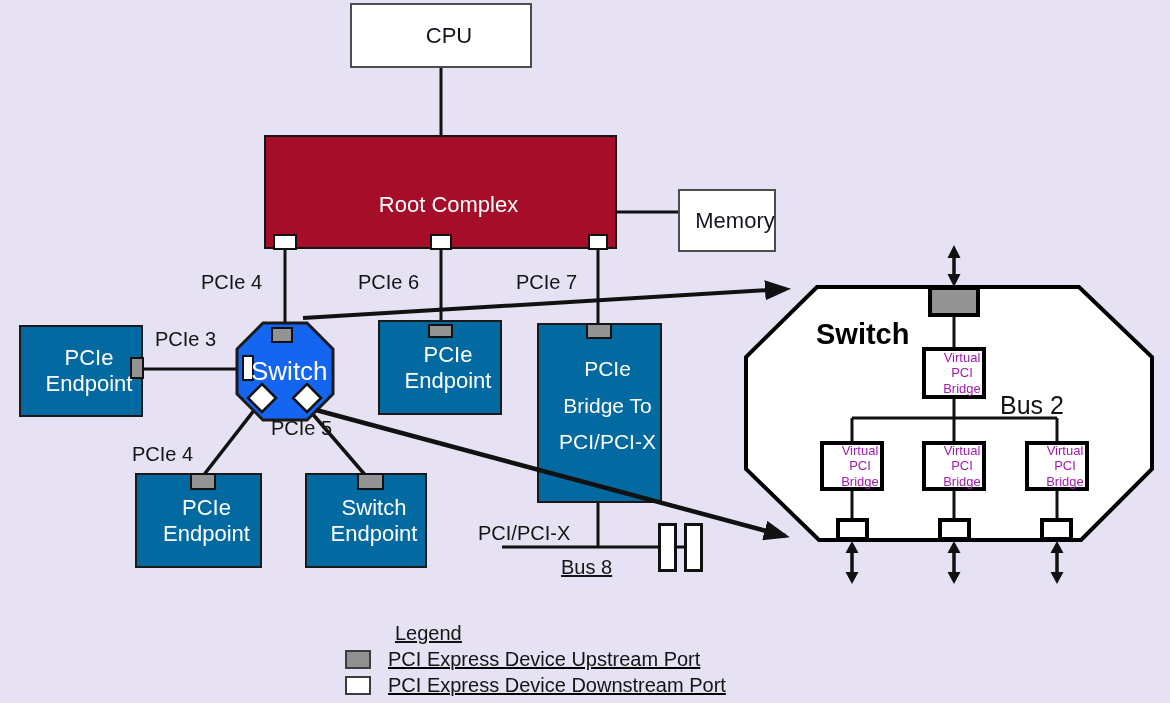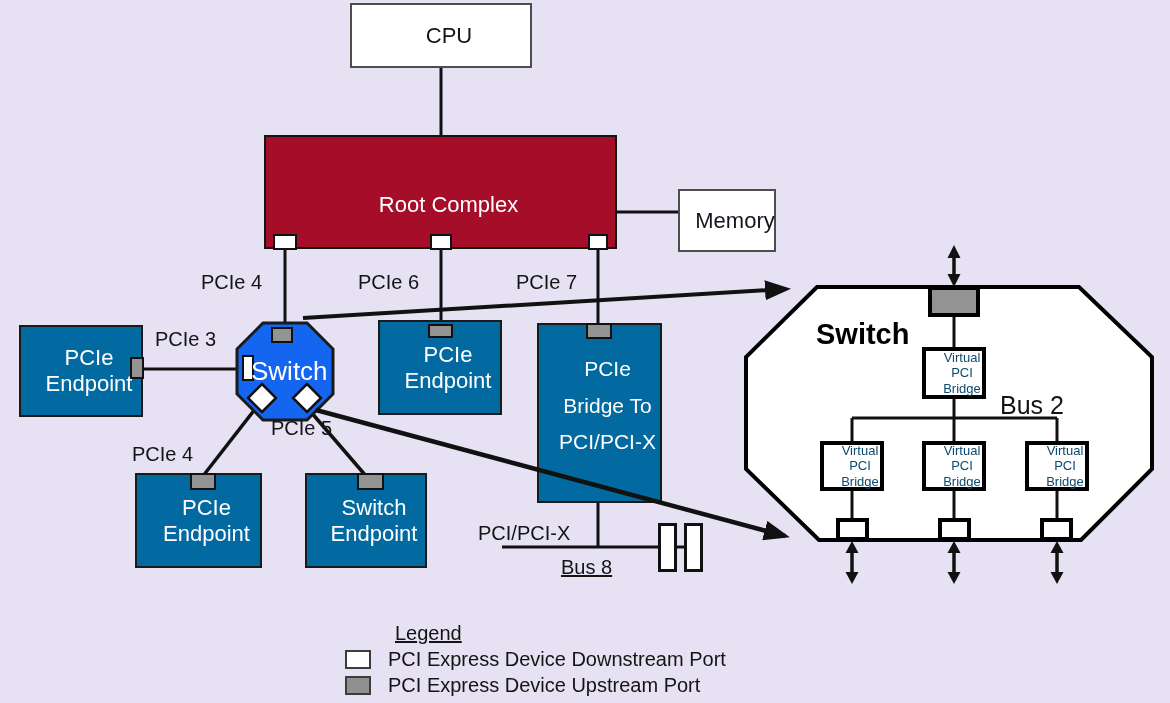--- a/index.html
+++ b/index.html
@@ -18,35 +18,35 @@
   .htmlayer{z-index:2;}
   #svg-over{z-index:3;}
 
   .box{
     display:flex;flex-direction:column;align-items:center;justify-content:center;
     text-align:center;box-sizing:border-box;z-index:2;position:absolute;padding-left:16px;
   }
   .white-box{background:#ffffff;border:2px solid #4d4d4d;color:#15151f;}
   .orange{background:#0369a1;border:2px solid #1a1a1a;color:#ffffff;align-items:center;}
   .rc{background:#A50D28;border:2px solid #151515;color:#ffffff;}
-  .vb{background:#ffffff;border:4px solid #000;color:#0c4a6e;font-size:13px;line-height:1.18;}
+  .vb{background:#ffffff;border:4px solid #000;color:#a21caf;font-size:13px;line-height:1.18;}
 
   .t22{font-size:22px;}
   .t21{font-size:21px;line-height:1.32;}
   .port{position:absolute;z-index:2;box-sizing:border-box;border:2px solid #111;}
   .port.gray{background:#939393;}
   .port.white{background:#ffffff;}
   .port.thick{border-width:4px;border-color:#000;}
 
   .lbl{position:absolute;z-index:2;font-size:20px;color:#141414;white-space:nowrap;}
   .sw-label{position:absolute;z-index:2;color:#ffffff;font-size:26px;white-space:nowrap;}
   .detail-title{position:absolute;z-index:2;font-weight:bold;font-size:29px;color:#000;}
   .bus2{position:absolute;z-index:2;font-size:25px;color:#141414;}
 
-  .legend{position:absolute;z-index:2;}
+  .legend{position:absolute;z-index:2;text-decoration:underline;}
   .legend-title{font-size:20px;color:#141414;text-decoration:underline;margin-left:50px;}
   .legend-row{display:flex;align-items:center;margin-top:3px;}
   .legend-swatch{width:26px;height:19px;border:2px solid #3c3c3c;box-sizing:border-box;margin-right:17px;}
   .legend-swatch.sw-white{background:#ffffff;}
   .legend-swatch.sw-gray{background:#909090;}
   .legend-row .txt{font-size:20px;color:#141414;white-space:nowrap;}
 </style>
 </head>
 <body>
 
@@ -192,26 +192,26 @@
       <span>Bridge</span>
     </div>
 
     <div class="port white thick" style="left:836px;top:518px;width:33px;height:23px;"></div>
     <div class="port white thick" style="left:938px;top:518px;width:33px;height:23px;"></div>
     <div class="port white thick" style="left:1040px;top:518px;width:33px;height:23px;"></div>
 
     <div class="legend" style="left:345px;top:622px;">
       <div class="legend-title">Legend</div>
       <div class="legend-row">
+        <div class="legend-swatch sw-gray"></div>
+        <div class="txt">PCI Express Device Upstream Port</div>
+      </div>
+      <div class="legend-row">
         <div class="legend-swatch sw-white"></div>
         <div class="txt">PCI Express Device Downstream Port</div>
-      </div>
-      <div class="legend-row">
-        <div class="legend-swatch sw-gray"></div>
-        <div class="txt">PCI Express Device Upstream Port</div>
       </div>
     </div>
   </div>
 
   <svg id="svg-over" class="layer" width="1170" height="703" viewBox="0 0 1170 703">
     <defs>
       <marker id="bigarr" markerUnits="userSpaceOnUse" markerWidth="26" markerHeight="20" refX="21" refY="10" orient="auto">
         <path d="M0,0 L26,10 L0,20 z" fill="#111"></path>
       </marker>
     </defs>

